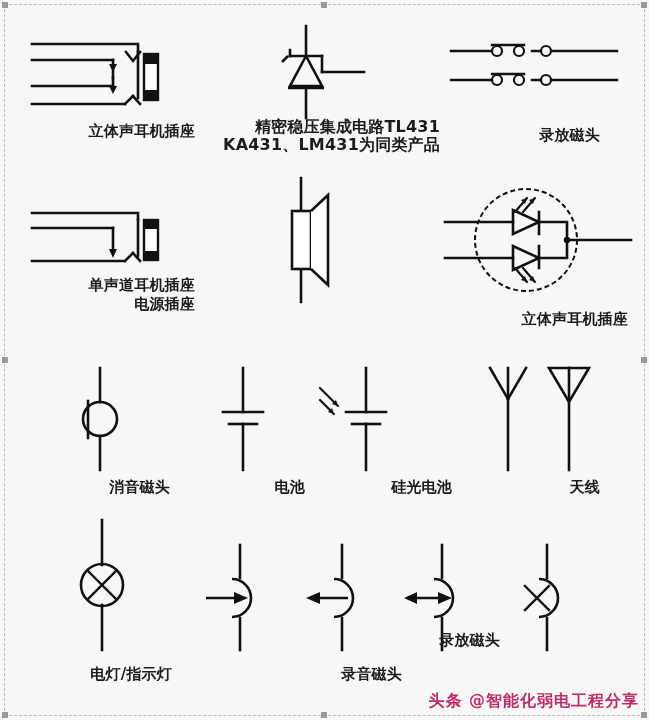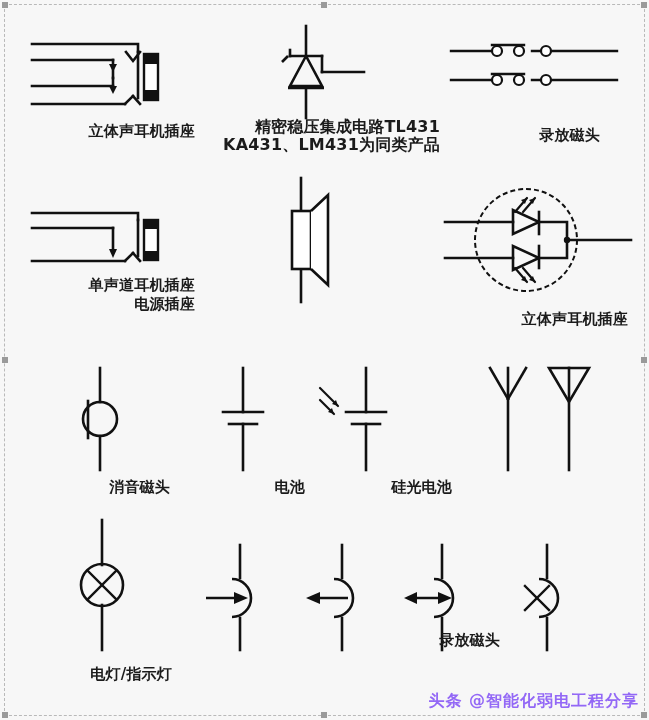--- a/index.html
+++ b/index.html
@@ -32,21 +32,21 @@
     font-size:15px;
     line-height:19px;
     letter-spacing:0.2px;
     white-space:pre-line;
     font-family:"DejaVu Sans","Liberation Sans",sans-serif;
   }
   .cap.small{font-size:16px;line-height:18px;}
   svg{display:block;overflow:visible;}
   .wm{
     position:absolute;right:10px;bottom:8px;
-    font-size:16px;font-weight:700;color:#8b5cf6;
+    font-size:16px;font-weight:700;color:#be185d;
     opacity:.92;letter-spacing:1px;
     font-family:"DejaVu Sans","Liberation Sans",sans-serif;
   }
 </style>
 </head>
 <body>
 
 <div id="sheet">
 
   <div class="selframe"></div>
@@ -227,20 +227,21 @@
     <svg width="110" height="104" viewBox="0 0 110 104">
       <g stroke="#111" stroke-width="2.6" fill="none" stroke-linecap="square" stroke-linejoin="miter">
         <path d="M23 2 V104"></path>
         <path d="M5 2 L23 33"></path>
         <path d="M41 2 L23 33"></path>
         <path d="M84 2 V104"></path>
         <path d="M64 2 H104 L84 36 Z"></path>
       </g>
     </svg>
   </div>
+  <div class="cap" style="left:480px;top:478px;width:120px;">天线</div>
 
   <div class="symcell" style="left:72px;top:520px;width:62px;height:130px;">
     <svg width="62" height="130" viewBox="0 0 62 130">
       <g stroke="#111" stroke-width="2.6" fill="none" stroke-linecap="square">
         <path d="M30 0 V45"></path>
         <path d="M30 85 V130"></path>
       </g>
       <ellipse cx="30" cy="65" rx="21" ry="21" fill="none" stroke="#111" stroke-width="2.6"></ellipse>
       <g stroke="#111" stroke-width="2.4" stroke-linecap="square">
         <path d="M16 51 L44 79"></path>
@@ -266,20 +267,21 @@
     <svg width="78" height="105" viewBox="0 0 78 105">
       <g stroke="#111" stroke-width="2.6" fill="none" stroke-linecap="square">
         <path d="M42 0 V33"></path>
         <path d="M42 73 V105"></path>
       </g>
       <path d="M34 34 A19 19 0 1 1 34 72" fill="none" stroke="#111" stroke-width="2.6"></path>
       <path d="M12 53 H48" stroke="#111" stroke-width="2.6"></path>
       <path d="M6 53 L20 47 L20 59 Z" fill="#111"></path>
     </svg>
   </div>
+  <div class="cap" style="left:287px;top:665px;width:115px;">录音磁头</div>
 
   <div class="symcell" style="left:400px;top:545px;width:78px;height:105px;">
     <svg width="78" height="105" viewBox="0 0 78 105">
       <g stroke="#111" stroke-width="2.6" fill="none" stroke-linecap="square">
         <path d="M42 0 V33"></path>
         <path d="M42 73 V105"></path>
       </g>
       <path d="M34 34 A19 19 0 1 1 34 72" fill="none" stroke="#111" stroke-width="2.6"></path>
       <path d="M10 53 H46" stroke="#111" stroke-width="2.6"></path>
       <path d="M4 53 L17 47 L17 59 Z" fill="#111"></path>

